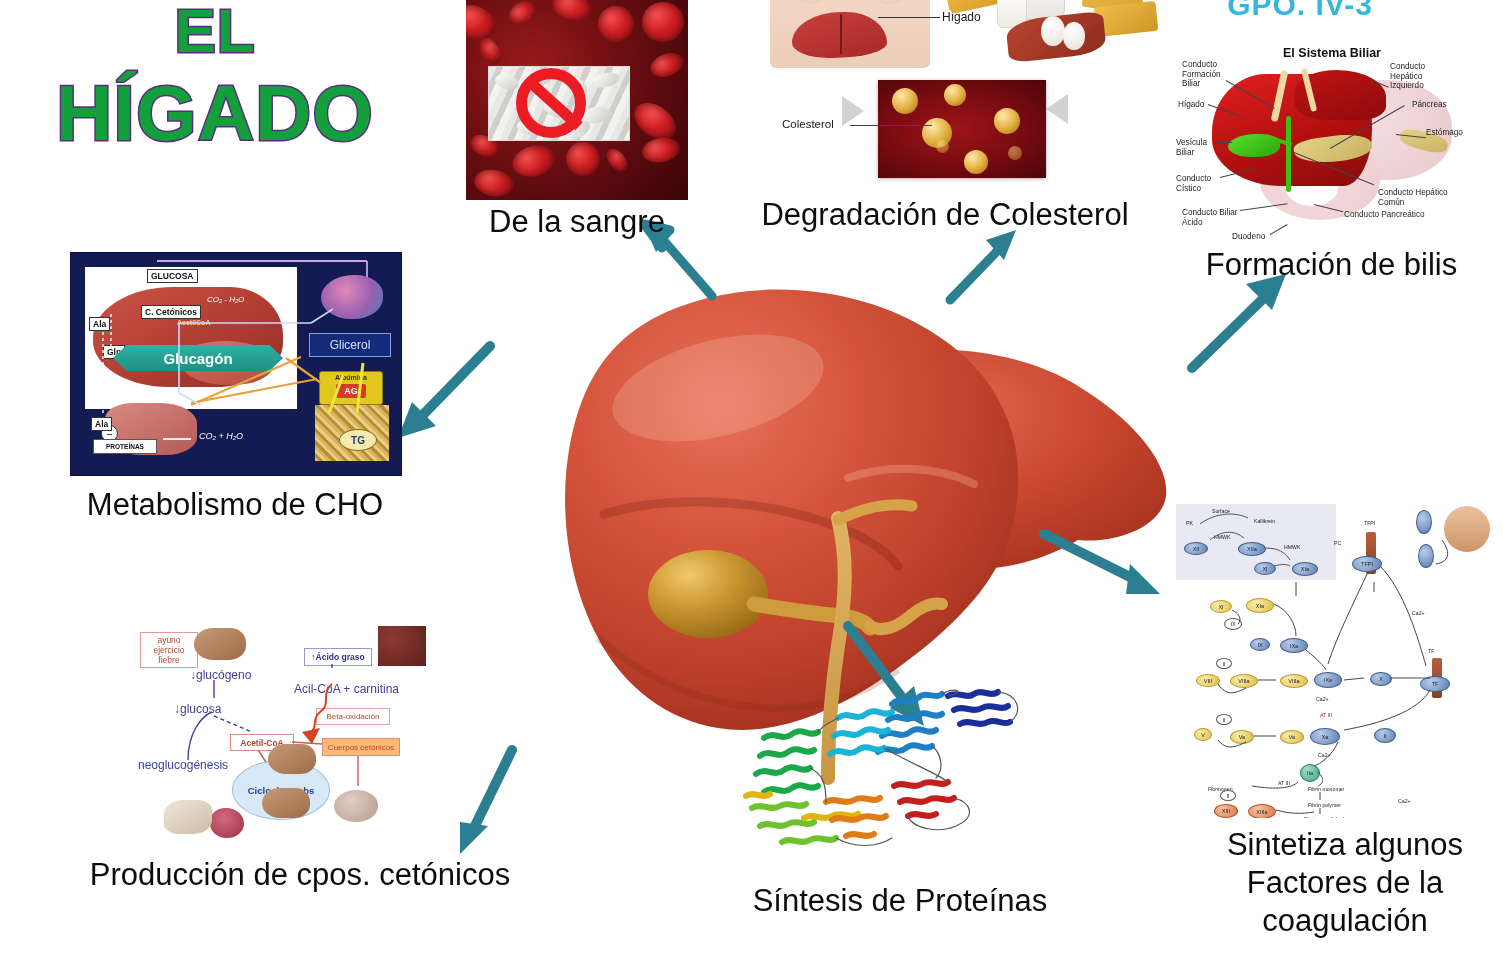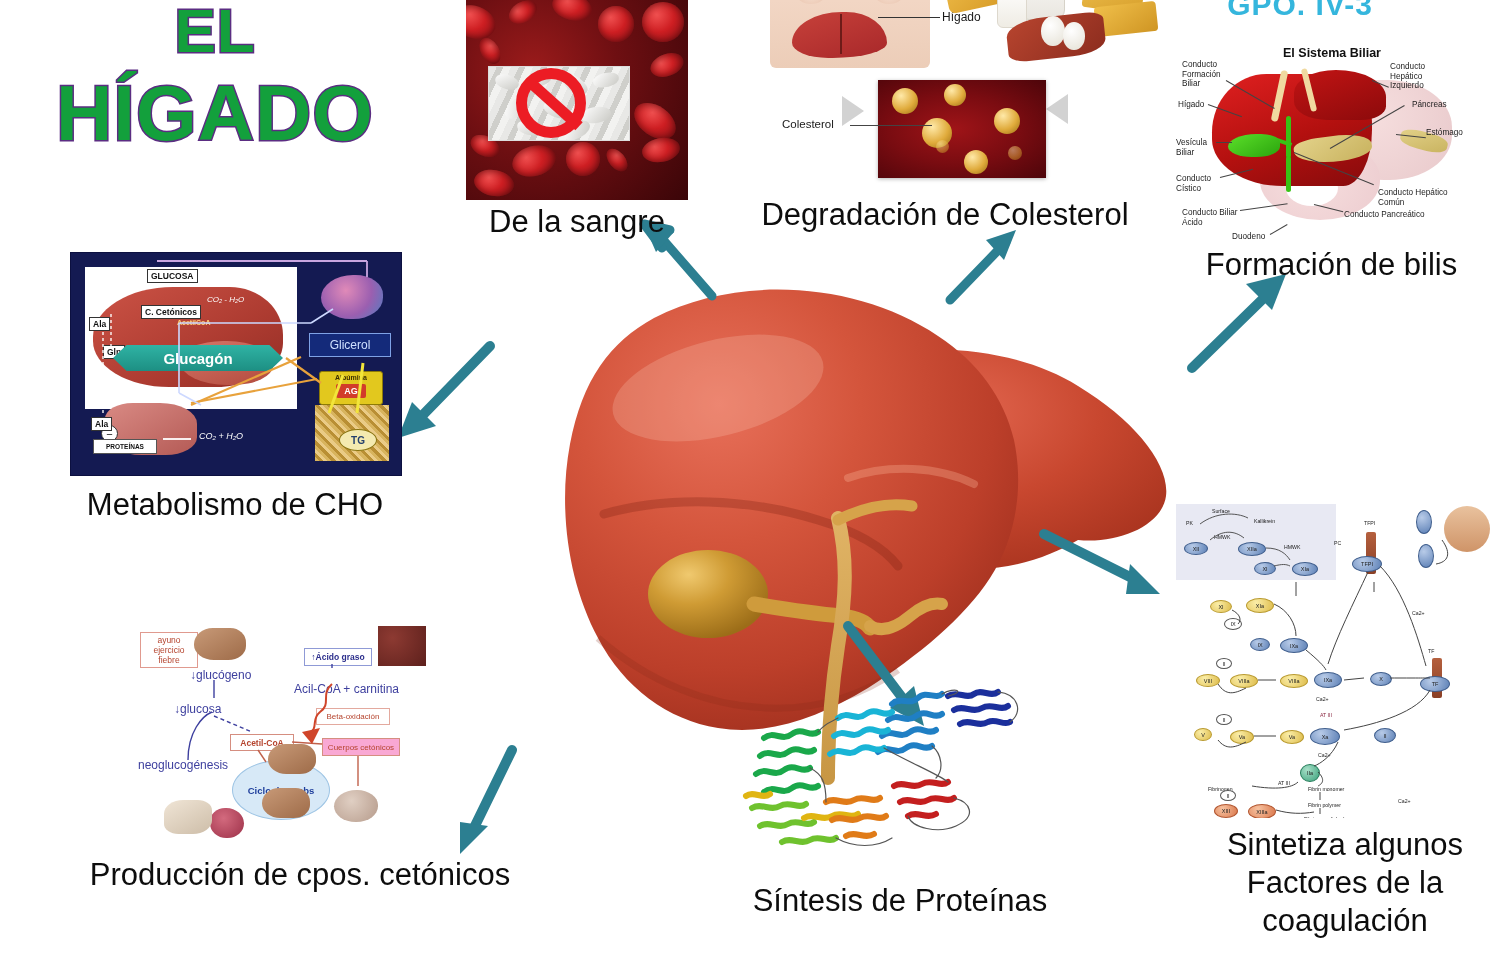--- a/index.html
+++ b/index.html
@@ -163,21 +163,21 @@
   .ket-box{position:absolute;border:1px solid #e09a8f;background:#fff;
      font-size:8.5px;line-height:10px;color:#b5442e;padding:2px 4px;text-align:center;}
   .ket-txt{position:absolute;font-size:12px;color:#3d3f9e;}
   .ket-liver{position:absolute;background:linear-gradient(150deg,#c89a78,#9e6b48);
      border-radius:36% 30% 34% 38% / 50% 46% 44% 48%;}
   #ket-krebs{position:absolute;left:106px;top:148px;width:96px;height:58px;border-radius:50%;
      background:#d7e9f7;border:1px solid #9dc4e4;color:#1f3f9c;font-size:9.5px;font-weight:bold;
      display:flex;align-items:center;justify-content:center;}
   #ket-acoa{position:absolute;left:104px;top:122px;width:62px;height:15px;border:1px solid #d58e80;
      background:#fff;font-size:8.5px;color:#b5442e;font-weight:bold;display:flex;align-items:center;justify-content:center;}
-  #ket-cc{position:absolute;left:196px;top:126px;width:76px;height:16px;border:1px solid #d58e80;background:#f9a8d4;
+  #ket-cc{position:absolute;left:196px;top:126px;width:76px;height:16px;border:1px solid #d58e80;background:#fdba74;
      font-size:8px;color:#b5442e;display:flex;align-items:center;justify-content:center;}
   #ket-af{position:absolute;left:178px;top:36px;width:66px;height:16px;border:1px solid #8f9ad6;background:#fff;
      font-size:8.5px;color:#2c2f8c;font-weight:bold;display:flex;align-items:center;justify-content:center;}
   #ket-beta{position:absolute;left:190px;top:96px;width:72px;height:15px;border:1px solid #e3a99e;background:#fff;
      font-size:8px;color:#b5442e;display:flex;align-items:center;justify-content:center;}
   #ket-cells{position:absolute;left:252px;top:14px;width:48px;height:40px;
      background:radial-gradient(circle at 30% 30%,#8d3a32,#5d201c);}
   #ket-brain{position:absolute;left:208px;top:178px;width:44px;height:32px;
      background:radial-gradient(circle at 40% 34%,#e0cfc3,#b59a8a);border-radius:52% 48% 50% 50%;}
   #ket-heart{position:absolute;left:84px;top:196px;width:34px;height:30px;

